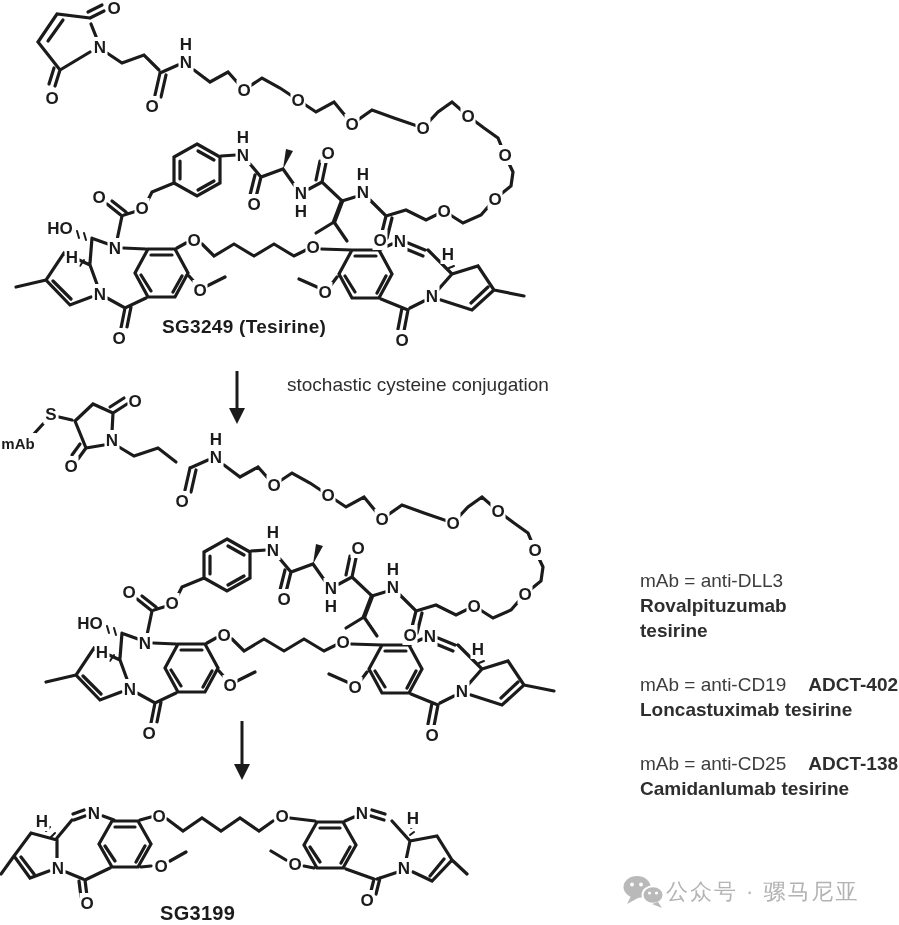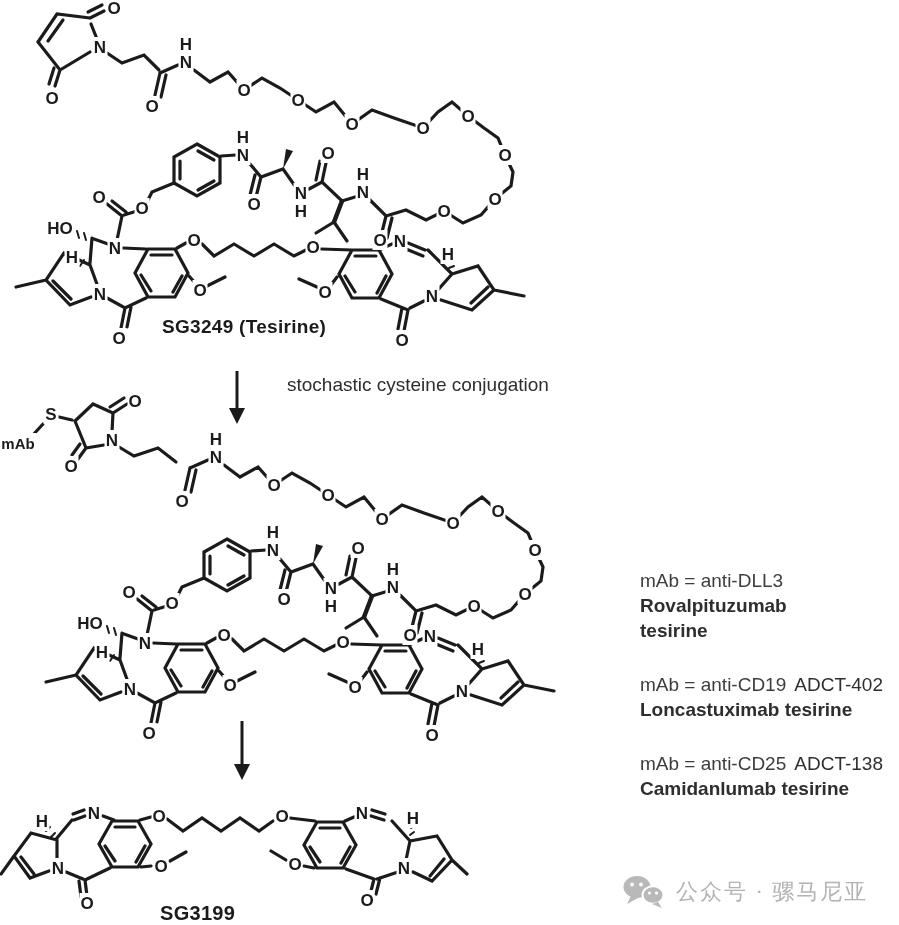--- a/index.html
+++ b/index.html
@@ -12,25 +12,25 @@
   .arrow-line{stroke:#1b1b1b;stroke-width:3;fill:none;}
   .arrow-head{fill:#1b1b1b;stroke:none;}
   .atom{font:bold 17px "Liberation Sans",sans-serif;fill:#1b1b1b;text-anchor:middle;}
   .mab{font-size:15px;}
   .overlay{position:absolute;color:#1b1b1b;}
   .caption{font-weight:bold;font-size:19px;letter-spacing:.3px;}
   .step-label{font-size:19px;color:#2e2e2e;}
   .variants{position:absolute;left:640px;top:568px;width:300px;font-size:19px;
             line-height:25px;color:#3d3d3d;}
   .variant{margin:0 0 29px 0;white-space:nowrap;}
-  .v-code{font-weight:normal;margin-left:8px;color:#2e2e2e;}
+  .v-code{font-weight:bold;margin-left:22px;color:#2e2e2e;}
   .v-name{display:block;font-weight:bold;white-space:pre-line;color:#2e2e2e;}
   .watermark{position:absolute;left:622px;top:874px;display:flex;align-items:center;
              color:#b3b3b3;font-size:22px;letter-spacing:2px;}
-  .watermark .wm-text{margin-left:10px;font-family:Liberation Serif, serif;}
+  .watermark .wm-text{}
 </style>
 </head>
 <body>
 
 <div id="page">
 
   <svg id="chem-svg" width="899" height="925" viewBox="0 0 899 925">
     <defs>
       <g id="tail-bonds">
         <path class="bond" d="M160,73 L178,65 M160,73 L155,95 M166,75 L161,97 M194,70 L210,82 L228,72 L244,90 L262,78 L280,88 L298,100 L316,112 L334,102 L352,124 L372,110 L394,118 L423,128 L438,112 L452,102 L468,116 L484,128 L498,138 L505,155 L513,172 L511,186 L495,199 L481,215 L463,223 L444,211 L426,220 L406,210 L386,216 L370,200 M386,216 L381,236 M392,218 L387,238"></path>

